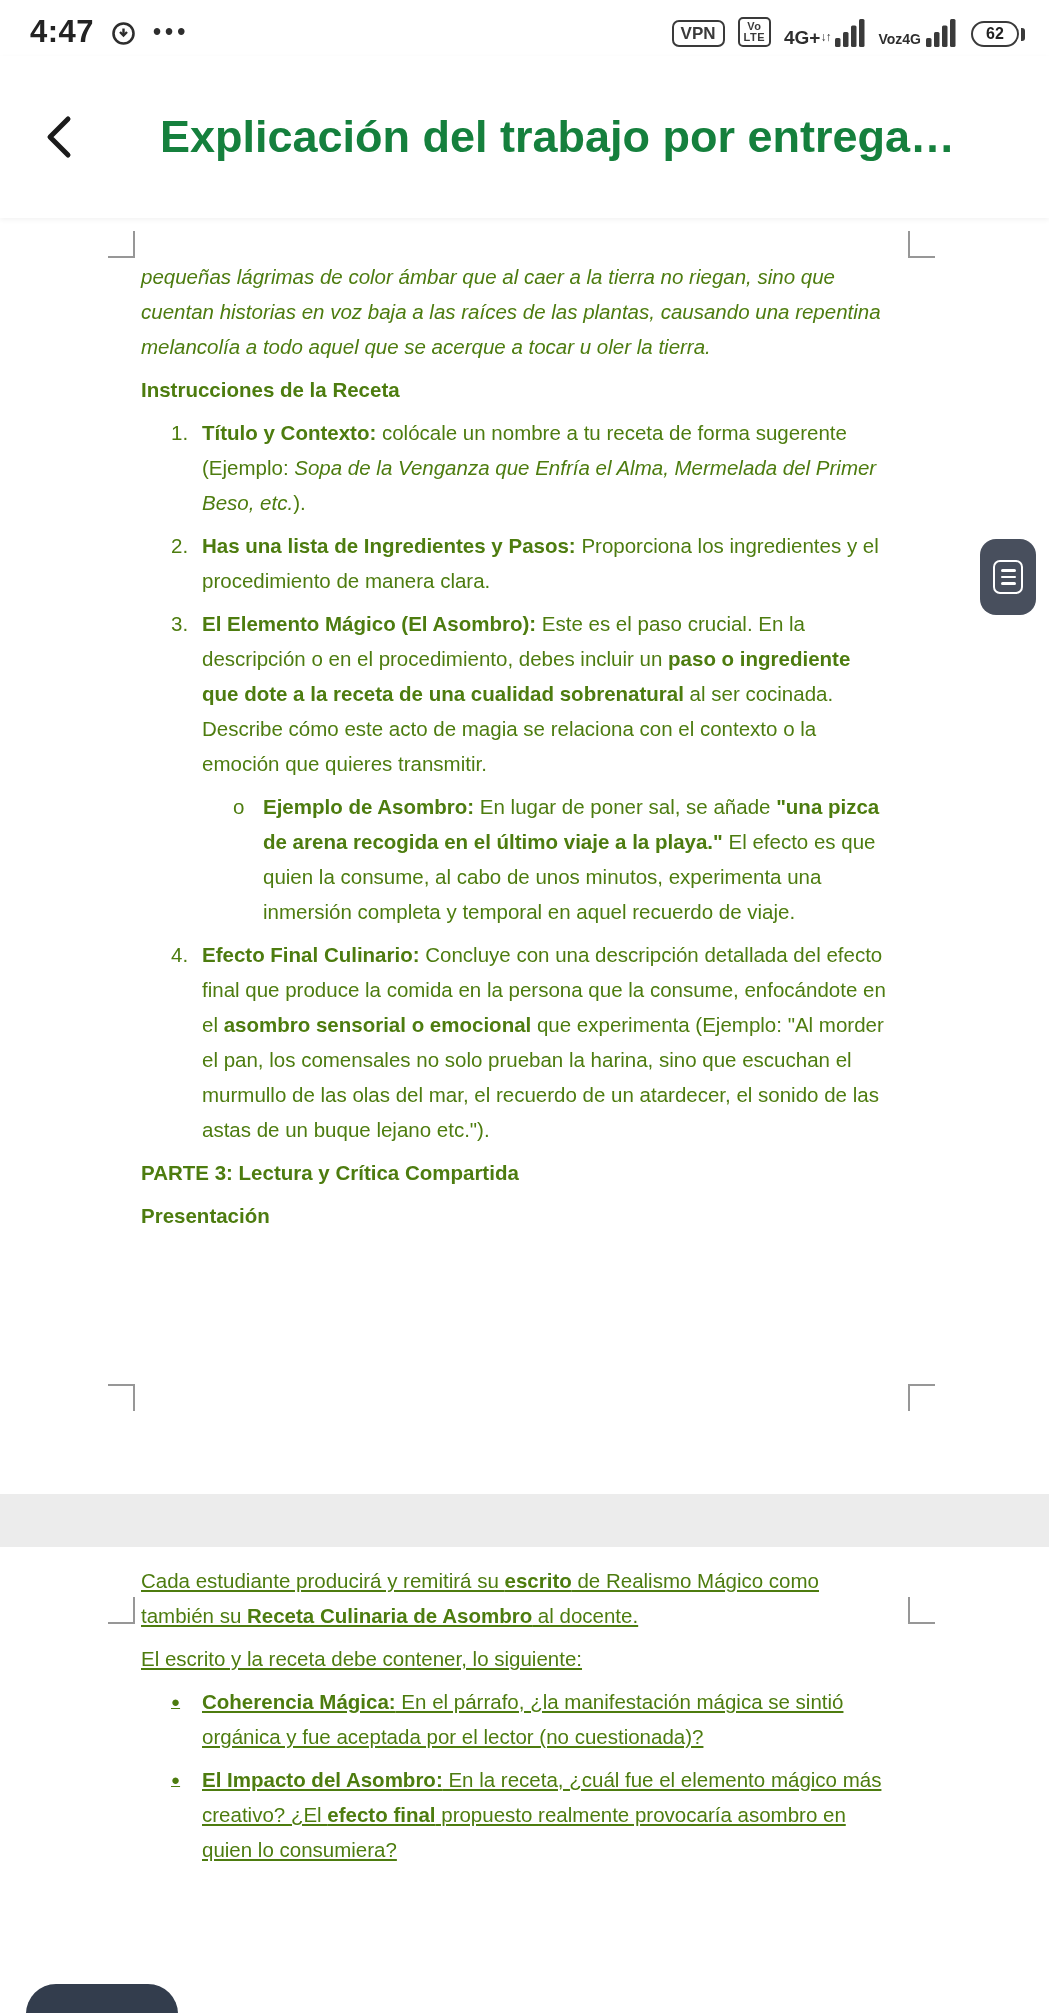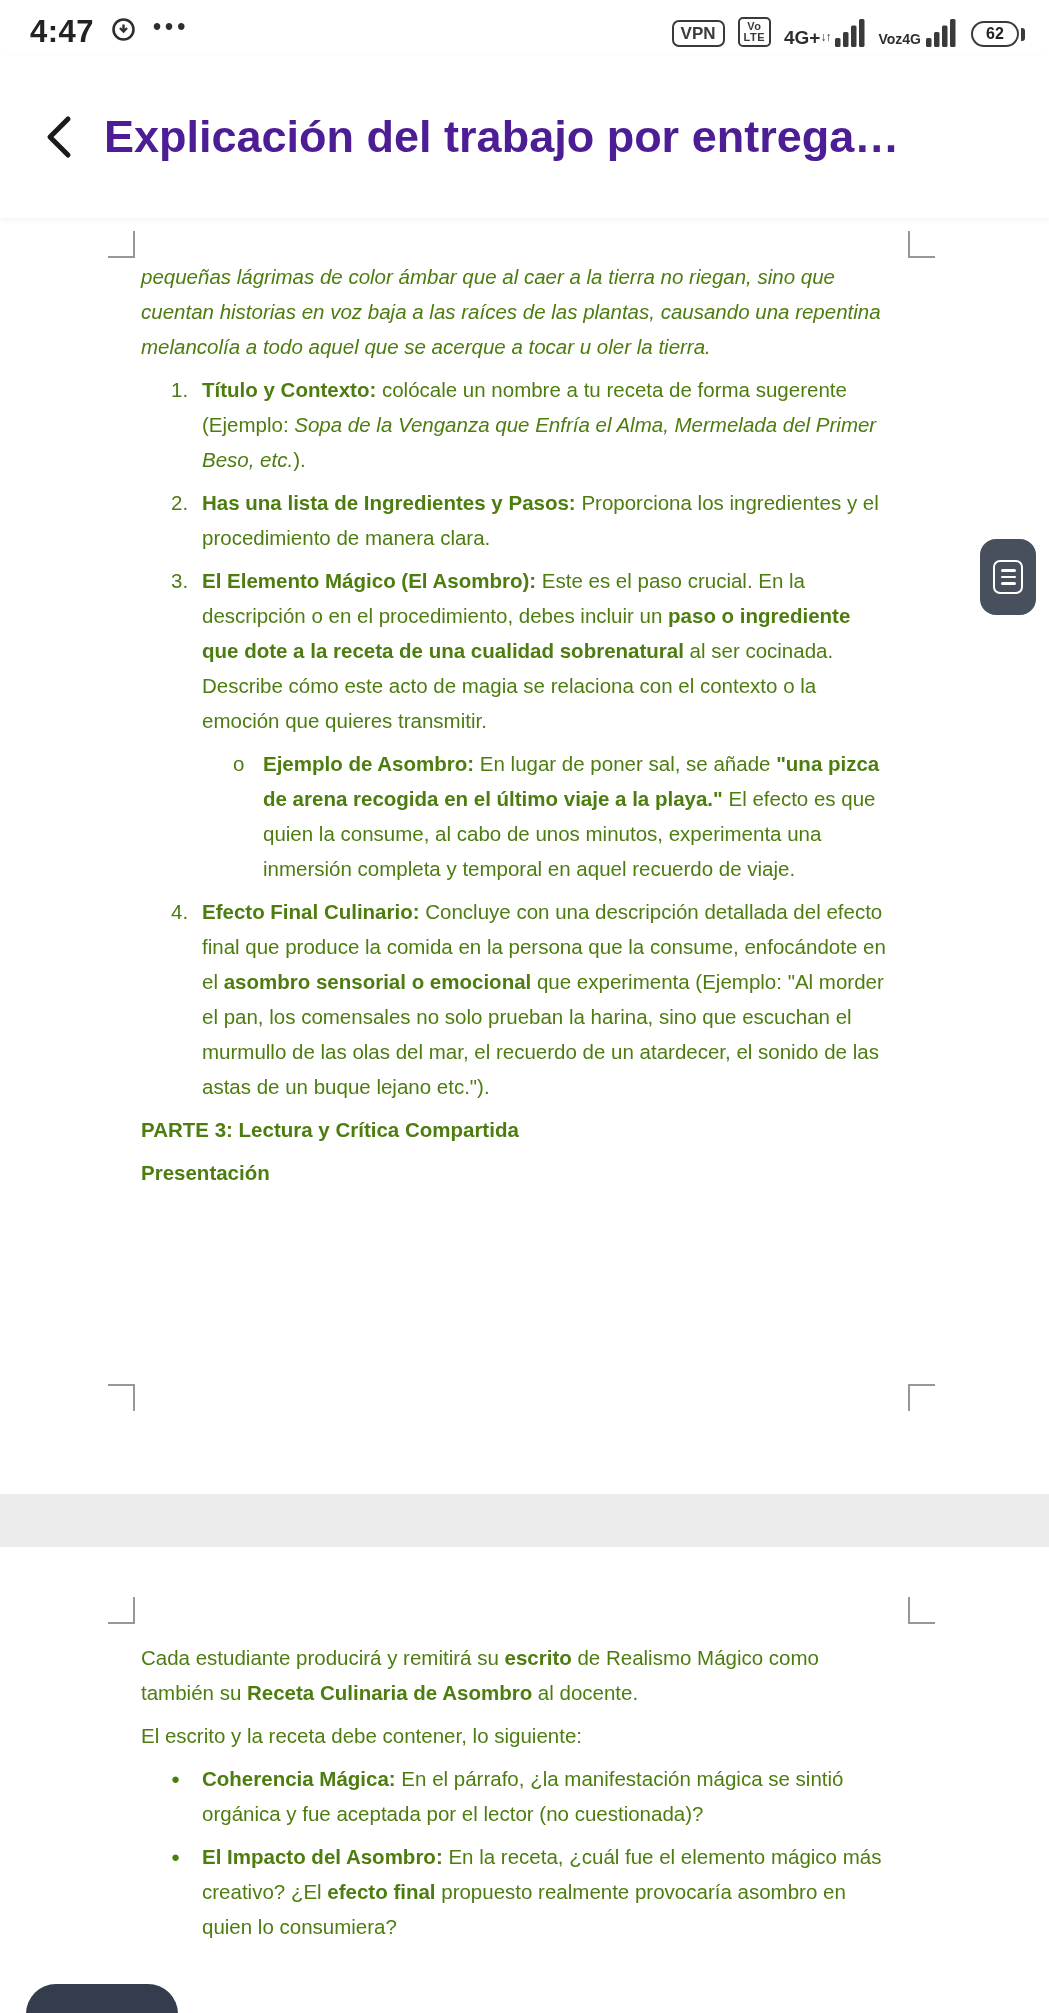--- a/index.html
+++ b/index.html
@@ -7,21 +7,21 @@
   body {
     width:1049px; height:2013px; position:relative; overflow:hidden;
     background:#ffffff; color:#1f1f1f;
     font-family:"Liberation Sans","DejaVu Sans",sans-serif;
   }
 
   
   .status-bar { position:absolute; top:0; left:0; width:100%; height:56px;
     display:flex; align-items:center; justify-content:space-between;
     padding:8px 24px 0 30px; color:#2e2e2e; }
-  .sb-left { display:flex; gap:16px; }
+  .sb-left { display:flex; align-items:center; gap:16px; }
   .sb-time { font-size:31px; font-weight:600; letter-spacing:.5px; color:#232323; }
   .sb-dots { font-size:23px; font-weight:700; letter-spacing:4px; color:#2e2e2e; }
   .sb-right { display:flex; align-items:flex-end; gap:13px; }
   .vpn-badge { border:2px solid #3a3a3a; border-radius:7px; padding:2px 7px;
     font-size:17px; font-weight:700; color:#3a3a3a; line-height:19px; }
   .volte-badge { border:2px solid #3a3a3a; border-radius:5px; padding:2px 4px;
     display:flex; flex-direction:column; align-items:center; color:#3a3a3a; }
   .volte-badge i { font-style:normal; font-size:11px; font-weight:700; line-height:11px; letter-spacing:.5px; }
   .net { display:flex; align-items:flex-end; gap:5px; }
   .net-col { display:flex; flex-direction:row; align-items:center; justify-content:flex-end; }
@@ -33,37 +33,37 @@
     display:flex; align-items:center; justify-content:center;
     font-size:16px; font-weight:600; color:#222; padding:0 5px; }
   .bat-nub { width:4px; height:13px; margin-left:2px; background:#3a3a3a; border-radius:0 3px 3px 0; }
 
   
   .app-header { position:absolute; top:56px; left:0; width:100%; height:162px;
     background:#fff; display:flex; align-items:center; gap:26px; padding:0 38px;
     box-shadow:0 2px 5px rgba(0,0,0,0.05); z-index:2; }
   .back-button { background:none; border:none; padding:0; width:40px; height:60px;
     display:flex; align-items:center; justify-content:center; cursor:pointer; flex:0 0 auto; }
-  .page-title { margin:0; font-size:45px; font-weight:700; color:#4c1d95;
-    white-space:nowrap; overflow:hidden; flex:1; line-height:1.2; }
+  .page-title { margin:0; font-size:45px; font-weight:700; color:#15803d;
+    white-space:nowrap; overflow:hidden; flex:1; line-height:1.2;text-align:center; }
 
   
   .doc { position:absolute; top:218px; left:0; width:100%; height:1795px; background:#fff; z-index:1; }
   .crop { position:absolute; width:27px; height:27px; }
   .crop.tl { border-right:2px solid #979797; border-bottom:2px solid #979797; }
   .crop.tr { border-left:2px solid #979797; border-bottom:2px solid #979797; }
   .crop.bl { border-right:2px solid #979797; border-top:2px solid #979797; }
   .crop.br { border-left:2px solid #979797; border-top:2px solid #979797; }
   .c-p1-tl { left:108px; top:13px; }   .c-p1-tr { left:908px; top:13px; }
   .c-p1-bl { left:108px; top:1166px; } .c-p1-br { left:908px; top:1166px; }
   .c-p2-tl { left:108px; top:1379px; } .c-p2-tr { left:908px; top:1379px; }
 
   .content { position:absolute; left:141px; width:747px; font-size:20.5px; line-height:35px; color:#4d7c0f; }
   .content-p1 { top:41px; }
-  .content-p2 { top:1422px; }
+  .content-p2 { top:1345px;text-decoration:underline; }
   .content p { margin:0 0 8px; }
   .li { display:flex; margin:0 0 8px; }
   .li .marker { flex:0 0 61px; padding-left:30px; }
   .li.sub .marker { flex:0 0 122px; padding-left:92px; }
   .li .li-text { flex:1; }
   .li .marker.disc { font-size:15px; }
   .b { font-weight:700; }
   .i { font-style:italic; }
 
   .page-gap { position:absolute; top:1276px; left:0; width:100%; height:53px; background:#ececec; }
@@ -141,20 +141,21 @@
 <main class="doc">
 
   <section>
     <span class="crop tl c-p1-tl"></span>
     <span class="crop tr c-p1-tr"></span>
     <span class="crop bl c-p1-bl"></span>
     <span class="crop br c-p1-br"></span>
 
     <div class="content content-p1">
       <p><span class="i">pequeñas lágrimas de color ámbar que al caer a la tierra no riegan, sino que cuentan historias en voz baja a las raíces de las plantas, causando una repentina melancolía a todo aquel que se acerque a tocar u oler la tierra.</span></p>
+      <p><span class="b">Instrucciones de la Receta</span></p>
 
       <div class="li">
         <span class="marker">1.</span>
         <div class="li-text"><span class="b">Título y Contexto:</span><span> colócale un nombre a tu receta de forma sugerente (Ejemplo: </span><span class="i">Sopa de la Venganza que Enfría el Alma, Mermelada del Primer Beso, etc.</span><span>).</span></div>
       </div>
       <div class="li">
         <span class="marker">2.</span>
         <div class="li-text"><span class="b">Has una lista de Ingredientes y Pasos:</span><span> Proporciona los ingredientes y el procedimiento de manera clara.</span></div>
       </div>
       <div class="li">

